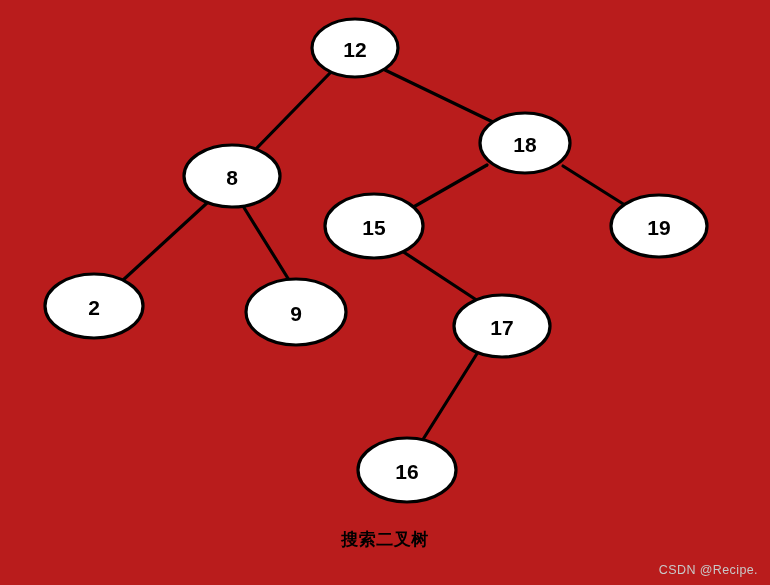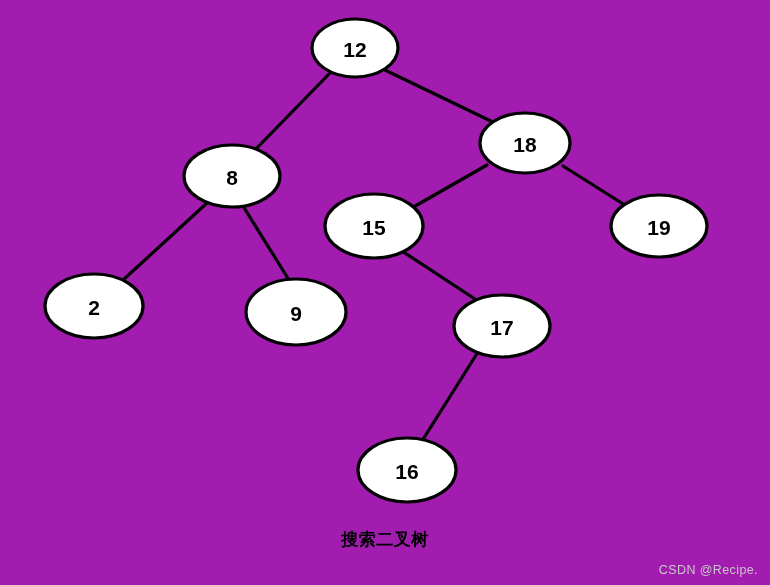--- a/index.html
+++ b/index.html
@@ -13,21 +13,21 @@
     position: relative;
     overflow: hidden;
     font-family: "Liberation Sans", "DejaVu Sans", sans-serif;
   }
   #diagram-root {
     position: absolute;
     left: 0;
     top: 0;
     width: 770px;
     height: 585px;
-    background: #a21caf;
+    background: #b91c1c;
   }
   svg#tree-canvas {
     position: absolute;
     left: 0;
     top: 0;
     width: 770px;
     height: 585px;
     display: block;
   }
   .edge-line {

